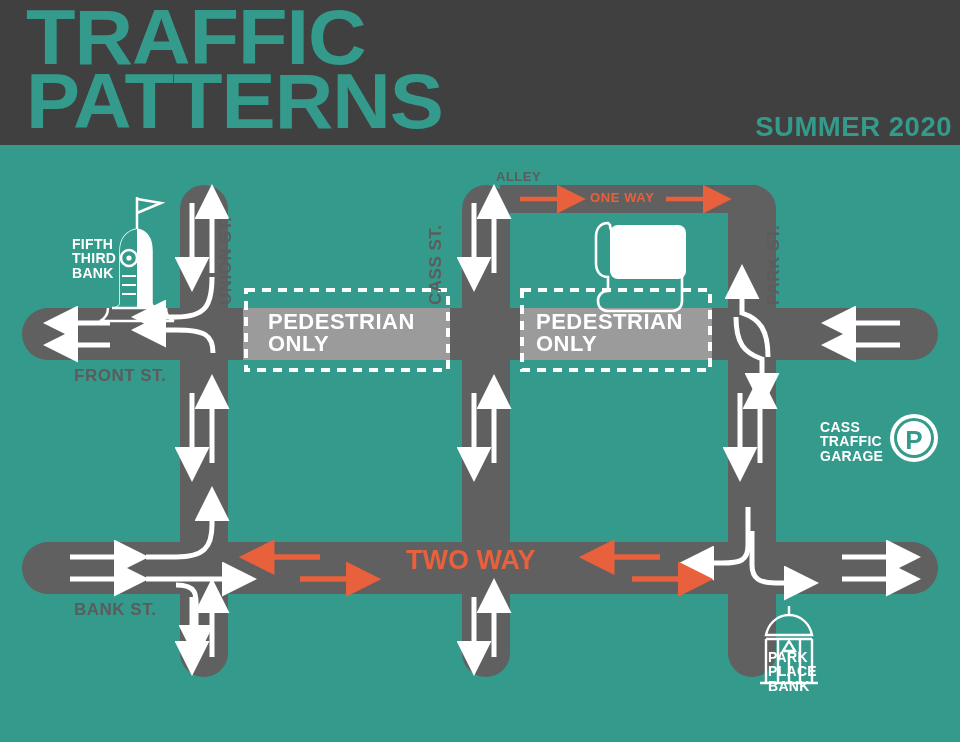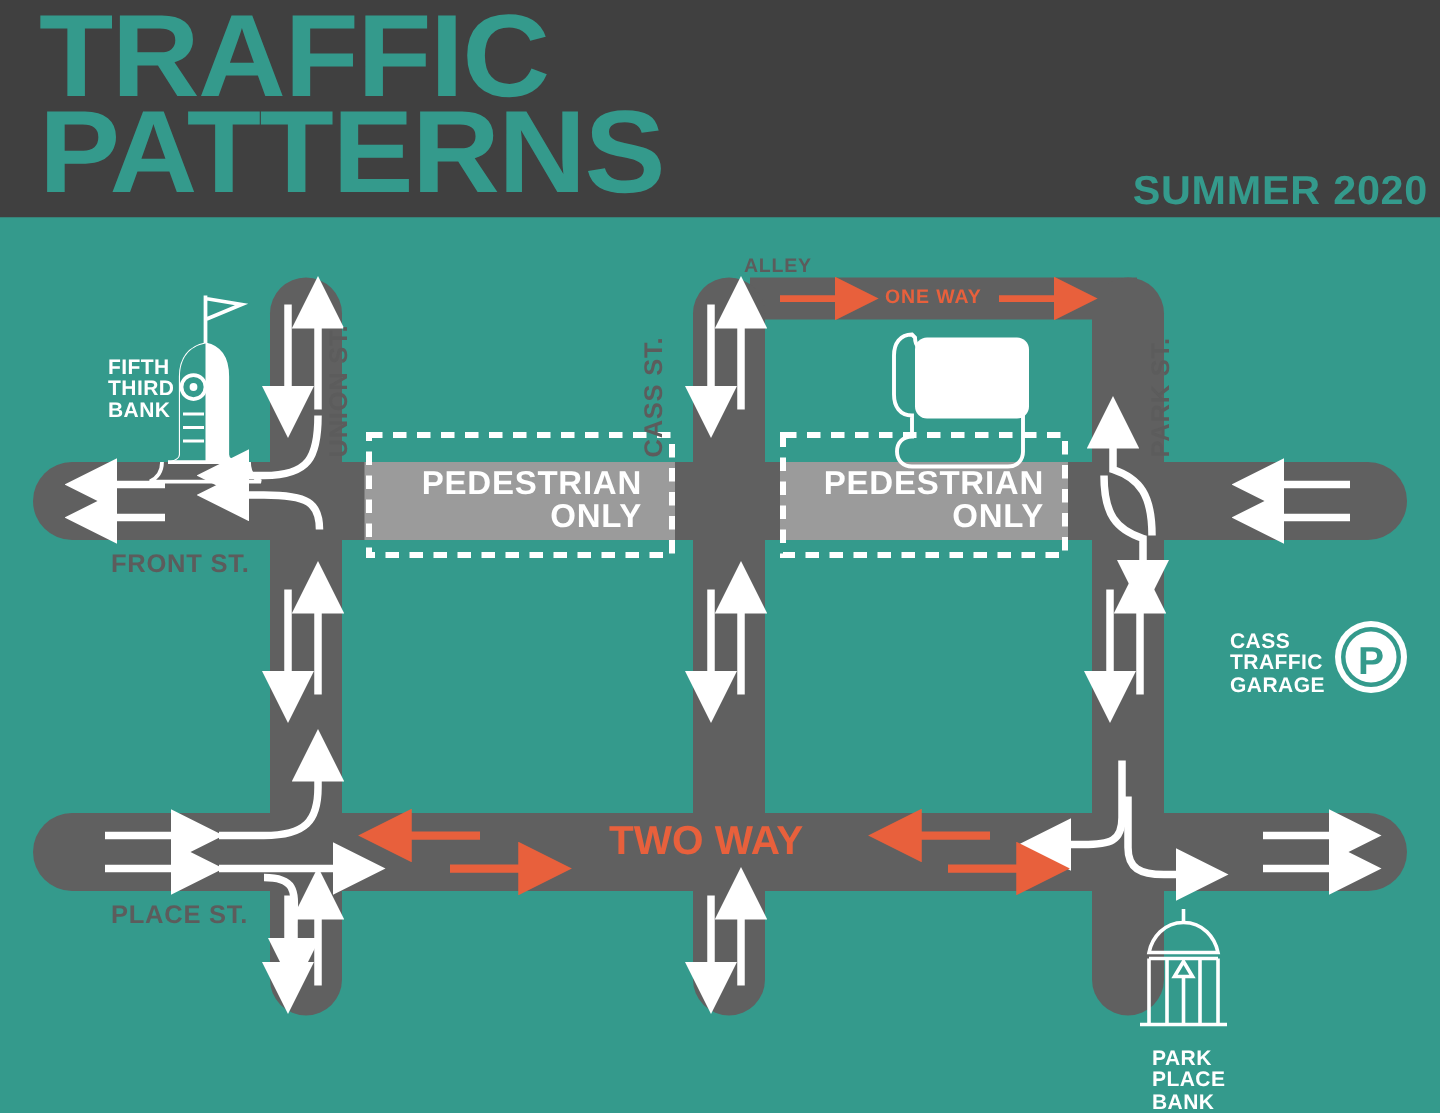--- a/index.html
+++ b/index.html
@@ -104,21 +104,21 @@
     font-size: 27px;
     letter-spacing: 0px;
   }
   .ped-text {
     position: absolute;
     font-family: "Liberation Sans Narrow", "Liberation Sans", sans-serif;
     font-weight: bold;
     color: #ffffff;
     font-size: 22px;
     line-height: 1.02;
-    text-align: right;
+    text-align: left;
     letter-spacing: 0.5px;
   }
   .theatre-text {
     position: absolute;
     font-family: "Liberation Sans Narrow", "Liberation Sans", sans-serif;
     font-weight: bold;
     color: #ffffff;
     text-align: center;
     line-height: 1.0;
   }
@@ -266,21 +266,21 @@
         <path d="M766,494 L766,538 M812,494 L812,538"></path>
         <path d="M766,494 L812,494"></path>
         <path d="M778,494 L778,538 M800,494 L800,538"></path>
         <path d="M789,496 L783,506 L795,506 Z"></path>
         <path d="M789,506 L789,538"></path>
         <path d="M760,538 L818,538"></path>
       </g>
     </svg>
 
     <div class="maplabel st-h" style="left:74px; top:221px;">FRONT ST.</div>
-    <div class="maplabel st-h" style="left:74px; top:455px;">PLACE ST.</div>
+    <div class="maplabel st-h" style="left:74px; top:455px;">BANK ST.</div>
 
     <div class="maplabel st-v" style="left:236px; top:140px; transform: rotate(-90deg); transform-origin: left bottom;">UNION ST.</div>
     <div class="maplabel st-v" style="left:446px; top:140px; transform: rotate(-90deg); transform-origin: left bottom;">CASS ST.</div>
     <div class="maplabel st-v" style="left:784px; top:140px; transform: rotate(-90deg); transform-origin: left bottom;">PARK ST.</div>
 
     <div class="maplabel alley" style="left:496px; top:24px;">ALLEY</div>
 
     <div id="oneway" style="left:590px; top:45px;">ONE WAY</div>
     <div id="twoway" style="left:406px; top:400px;">TWO WAY</div>
 
@@ -299,20 +299,20 @@
       <div>BANK</div>
     </div>
 
 
     <div class="poi" style="left:820px; top:275px; width:64px;">
       <div>CASS</div>
       <div>TRAFFIC</div>
       <div>GARAGE</div>
     </div>
 
-    <div class="poi left-al" style="left:768px; top:505px; width:70px;margin-top:48px;">
+    <div class="poi left-al" style="left:768px; top:505px; width:70px;">
       <div>PARK</div>
       <div>PLACE</div>
       <div>BANK</div>
     </div>
 
   </div>
 </div>
 
 </body></html>

